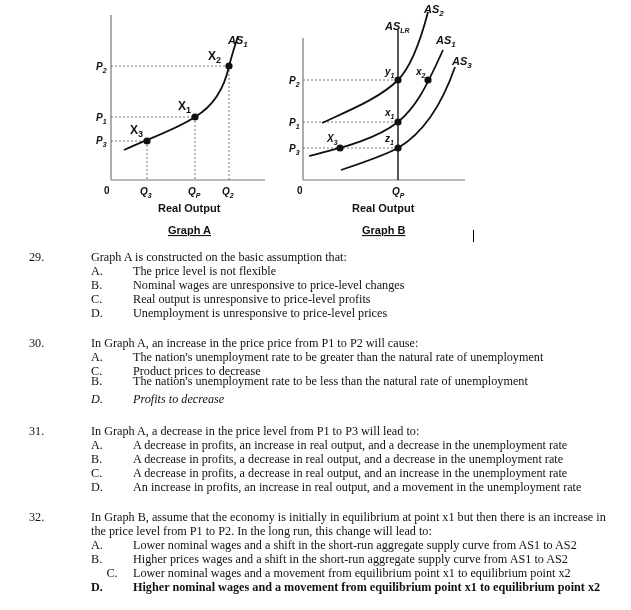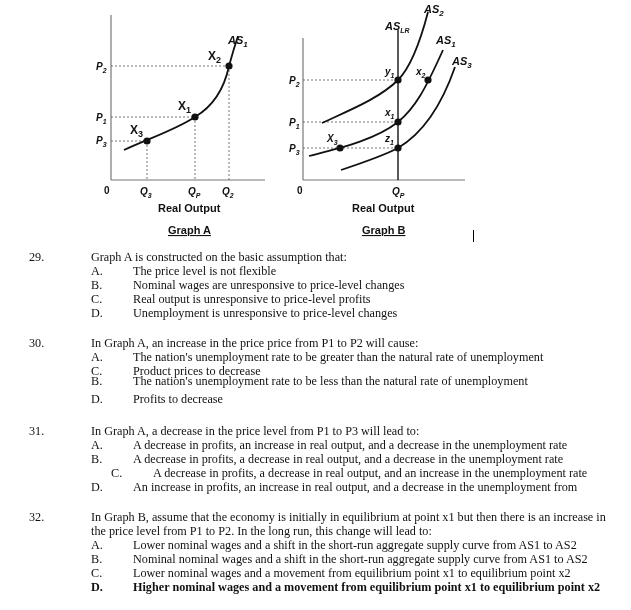--- a/index.html
+++ b/index.html
@@ -101,41 +101,41 @@
 </div>
 
 <div class="cursor"></div>
 
 <div class="q" style="top:250px;">
   <span class="num">29.</span>
   <span class="stem">Graph A is constructed on the basic assumption that:</span>
   <div class="opt" style="top:14px;"><span class="letter">A.</span><span>The price level is not flexible</span></div>
   <div class="opt" style="top:28px;"><span class="letter">B.</span><span>Nominal wages are unresponsive to price-level changes</span></div>
   <div class="opt" style="top:42px;"><span class="letter">C.</span><span>Real output is unresponsive to price-level profits</span></div>
-  <div class="opt" style="top:56px;"><span class="letter">D.</span><span>Unemployment is unresponsive to price-level changes</span></div>
+  <div class="opt" style="top:56px;"><span class="letter">D.</span><span>Unemployment is unresponsive to price-level prices</span></div>
 </div>
 
 <div class="q" style="top:336px;">
   <span class="num">30.</span>
   <span class="stem">In Graph A, an increase in the price price from P1 to P2 will cause:</span>
   <div class="opt" style="top:14px;"><span class="letter">A.</span><span>The nation's unemployment rate to be greater than the natural rate of unemployment</span></div>
   <div class="opt" style="top:28px;margin-top:10px;"><span class="letter">B.</span><span>The nation's unemployment rate to be less than the natural rate of unemployment</span></div>
   <div class="opt" style="top:28px;"><span class="letter">C.</span><span>Product prices to decrease</span></div>
-  <div class="opt" style="top:56px;"><span class="letter">D.</span><span>Profits to decrease</span></div>
+  <div class="opt" style="top:56px;font-style:italic;"><span class="letter">D.</span><span>Profits to decrease</span></div>
 </div>
 
 <div class="q" style="top:424px;">
   <span class="num">31.</span>
   <span class="stem">In Graph A, a decrease in the price level from P1 to P3 will lead to:</span>
   <div class="opt" style="top:14px;"><span class="letter">A.</span><span>A decrease in profits, an increase in real output, and a decrease in the unemployment rate</span></div>
   <div class="opt" style="top:28px;"><span class="letter">B.</span><span>A decrease in profits, a decrease in real output, and a decrease in the unemployment rate</span></div>
-  <div class="opt" style="top:42px;margin-left:20px;"><span class="letter">C.</span><span>A decrease in profits, a decrease in real output, and an increase in the unemployment rate</span></div>
-  <div class="opt" style="top:56px;"><span class="letter">D.</span><span>An increase in profits, an increase in real output, and a decrease in the unemployment from</span></div>
+  <div class="opt" style="top:42px;"><span class="letter">C.</span><span>A decrease in profits, a decrease in real output, and an increase in the unemployment rate</span></div>
+  <div class="opt" style="top:56px;"><span class="letter">D.</span><span>An increase in profits, an increase in real output, and a movement in the unemployment rate</span></div>
 </div>
 
 <div class="q" style="top:510px;">
   <span class="num">32.</span>
   <span class="stem">In Graph B, assume that the economy is initially in equilibrium at point x1 but then there is an increase in the price level from P1 to P2. In the long run, this change will lead to:</span>
   <div class="opt" style="top:28px;"><span class="letter">A.</span><span>Lower nominal wages and a shift in the short-run aggregate supply curve from AS1 to AS2</span></div>
-  <div class="opt" style="top:42px;"><span class="letter">B.</span><span>Nominal nominal wages and a shift in the short-run aggregate supply curve from AS1 to AS2</span></div>
-  <div class="opt" style="top:56px;"><span class="letter">C.</span><span>Lower nominal wages and a movement from equilibrium point x1 to equilibrium point x2</span></div>
+  <div class="opt" style="top:42px;"><span class="letter">B.</span><span>Higher prices wages and a shift in the short-run aggregate supply curve from AS1 to AS2</span></div>
+  <div class="opt" style="top:56px;text-align:center;"><span class="letter">C.</span><span>Lower nominal wages and a movement from equilibrium point x1 to equilibrium point x2</span></div>
   <div class="opt" style="top:70px;font-weight:bold;"><span class="letter">D.</span><span>Higher nominal wages and a movement from equilibrium point x1 to equilibrium point x2</span></div>
 </div>
 
 </body></html>

